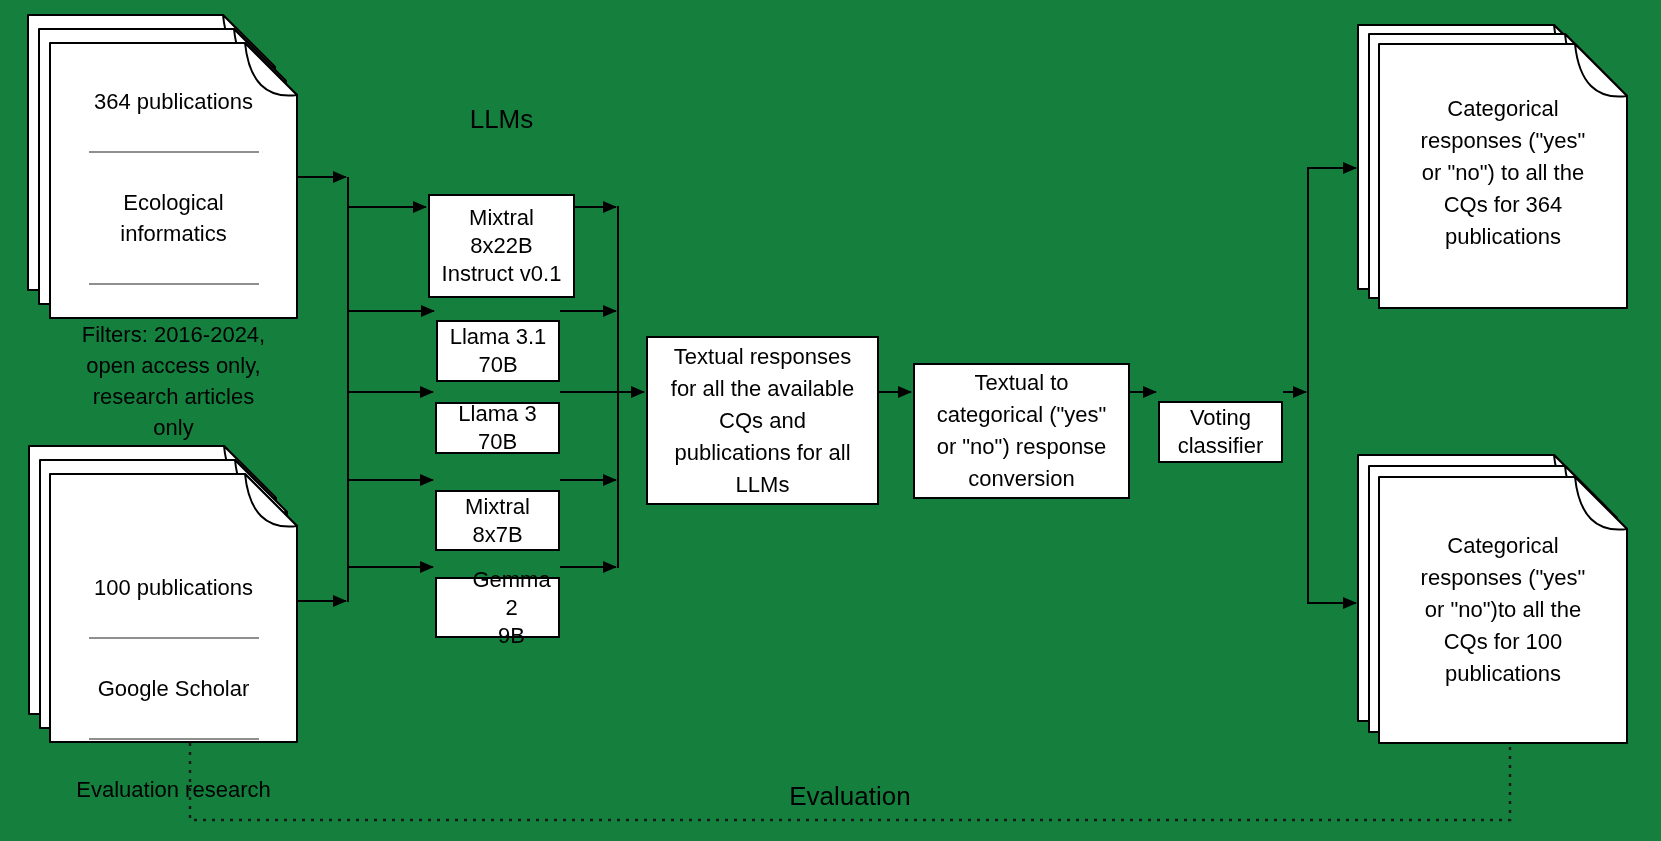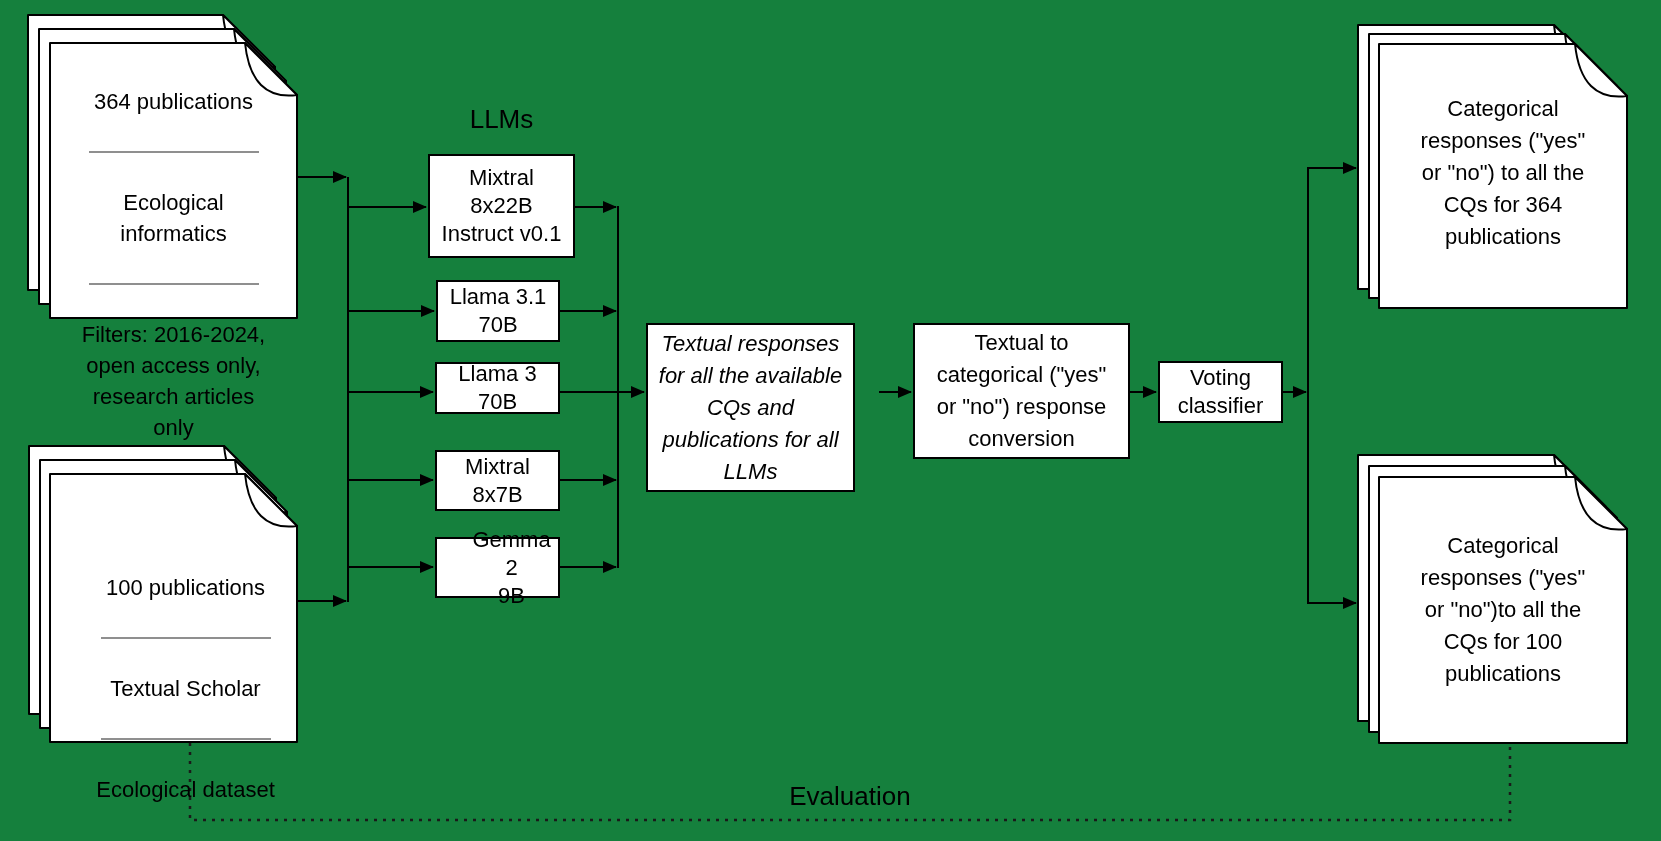--- a/index.html
+++ b/index.html
@@ -7,21 +7,21 @@
   .canvas {
     position:relative; width:1661px; height:841px; background:#15803d;
     font-family:"Liberation Sans","DejaVu Sans",sans-serif; color:#000;
     overflow:hidden;
   }
   svg.layer { position:absolute; left:0; top:0; }
   .node {
     position:absolute; border:2px solid #000; background:#fff;
     display:flex; align-items:center; justify-content:center;
     text-align:center; white-space:pre-line;
-    font-size:22px; line-height:28px;
+    font-size:22px; line-height:28px;margin-top:40px;
   }
   .node.big { line-height:32px; }
   .doc-text {
     position:absolute; text-align:center; white-space:pre-line;
     font-size:22px; line-height:31px;
   }
   .doc-text .line { white-space:pre-line; }
   .sep { width:170px; height:2px; background:#8f8f8f; margin:3px auto; }
   .heading { position:absolute; font-size:26px; line-height:30px; text-align:center; }
 </style>
@@ -104,43 +104,43 @@
     <div class="sep"></div>
     <div class="line">Ecological
 informatics</div>
     <div class="sep"></div>
     <div class="line">Filters: 2016-2024,
 open access only,
 research articles
 only</div>
   </div>
 
-  <div class="doc-text" style="left:72px; top:541px; width:227px;">
+  <div class="doc-text" style="left:60px; top:541px; width:227px;">
     <div class="line">100 publications</div>
     <div class="sep"></div>
-    <div class="line">Textual Scholar</div>
+    <div class="line">Google Scholar</div>
     <div class="sep"></div>
-    <div class="line">Ecological dataset</div>
+    <div class="line">Evaluation research</div>
   </div>
 
   <div class="heading" style="left:428px; top:104px; width:147px;">LLMs</div>
 
   <div class="node" style="left:428px; top:154px; width:147px; height:104px;">Mixtral
 8x22B
 Instruct v0.1</div>
   <div class="node" style="left:436px; top:280px; width:124px; height:62px;">Llama 3.1
 70B</div>
   <div class="node" style="left:435px; top:362px; width:125px; height:52px;">Llama 3
 70B</div>
   <div class="node" style="left:435px; top:450px; width:125px; height:61px;">Mixtral
 8x7B</div>
   <div class="node" style="left:435px; top:537px; width:125px; height:61px;padding-left:28px;">Gemma 2
 9B</div>
 
-  <div class="node big" style="left:646px; top:323px; width:209px; height:169px;font-style:italic;">Textual responses
+  <div class="node big" style="left:646px; top:296px; width:233px; height:169px;">Textual responses
 for all the available
 CQs and
 publications for all
 LLMs</div>
   <div class="node" style="left:1158px; top:361px; width:125px; height:62px;">Voting
 classifier</div>
   <div class="node big" style="left:913px; top:323px; width:217px; height:136px;">Textual to
 categorical ("yes"
 or "no") response
 conversion</div>

